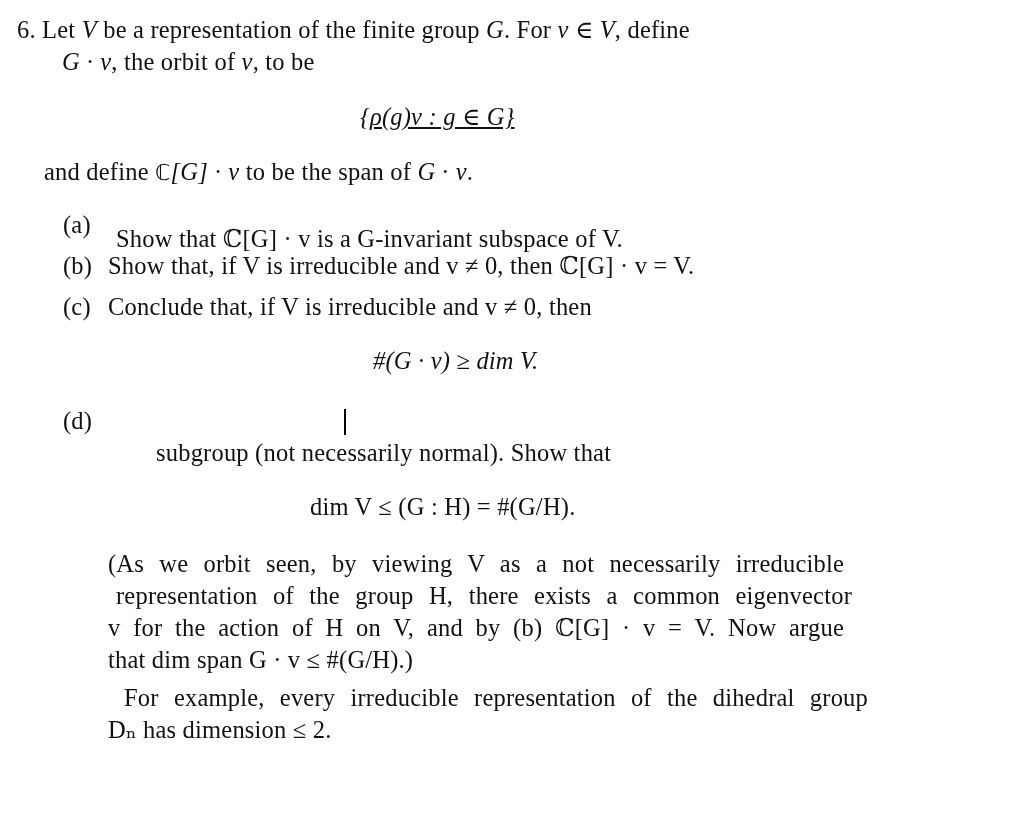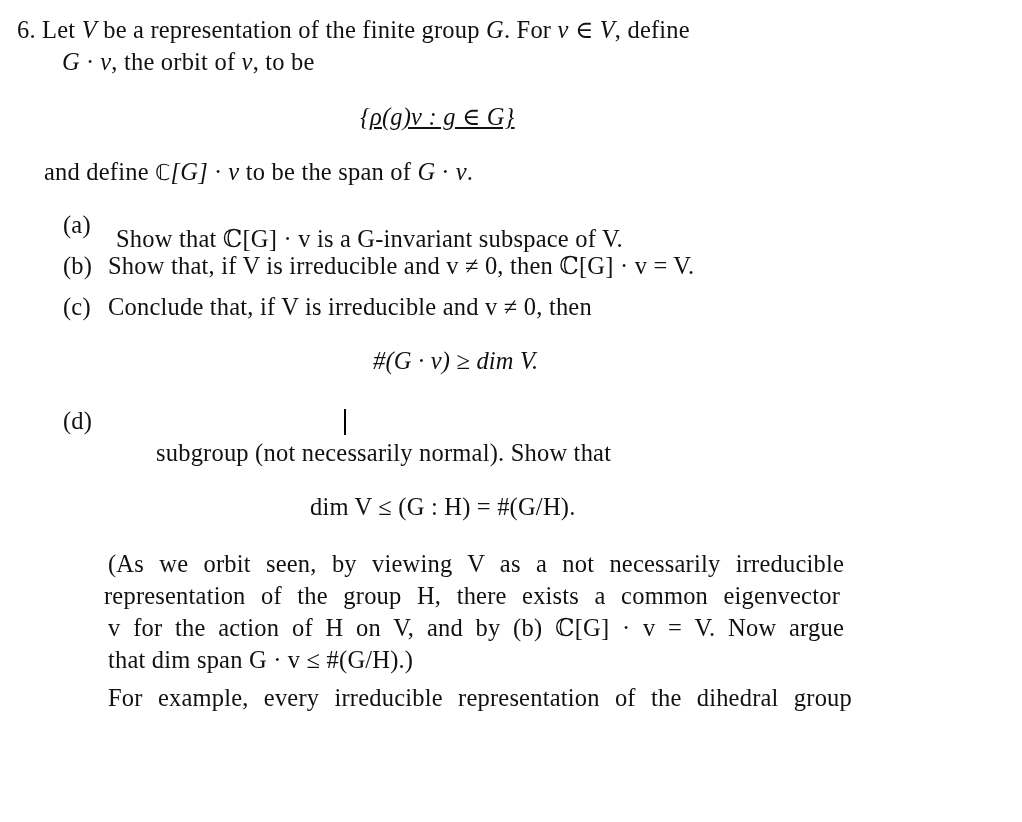--- a/index.html
+++ b/index.html
@@ -51,20 +51,21 @@
 
   <div class="line" style="left:63px; top:292px;">(c)</div>
   <div class="line" style="left:108px; top:292px;">Conclude that, if V is irreducible and v ≠ 0, then</div>
   <div class="line" style="left:373px; top:346px;font-style:italic;">#(G · v) ≥ dim V.</div>
 
   <div class="line" style="left:63px; top:406px;">(d)</div>
   <div class="line" style="left:108px; top:438px;margin-left:48px;">subgroup (not necessarily normal). Show that</div>
   <div class="line" style="left:310px; top:492px;">dim V ≤ (G : H) = #(G/H).</div>
 
   <div class="line justify" style="left:108px; top:549px; width:736px;">(As we orbit seen, by viewing V as a not necessarily irreducible</div>
-  <div class="line justify" style="left:104px; top:581px; width:736px;">representation of the group H, there exists a common eigenvector</div>
+  <div class="line justify" style="left:116px; top:581px; width:736px;">representation of the group H, there exists a common eigenvector</div>
   <div class="line justify" style="left:108px; top:581px; width:736px;margin-top:32px;">v for the action of H on V, and by (b) ℂ[G] · v = V. Now argue</div>
   <div class="line" style="left:108px; top:645px;">that dim span G · v ≤ #(G/H).)</div>
 
-  <div class="line justify" style="left:108px; top:683px; width:744px;font-family:Liberation Serif, serif;">For example, every irreducible representation of the dihedral group</div>
+  <div class="line justify" style="left:124px; top:683px; width:744px;font-family:Liberation Serif, serif;">For example, every irreducible representation of the dihedral group</div>
+  <div class="line" style="left:108px; top:715px;">Dₙ has dimension ≤ 2.</div>
 
   <div class="cursor"></div>
 </div>
 
 </body></html>

